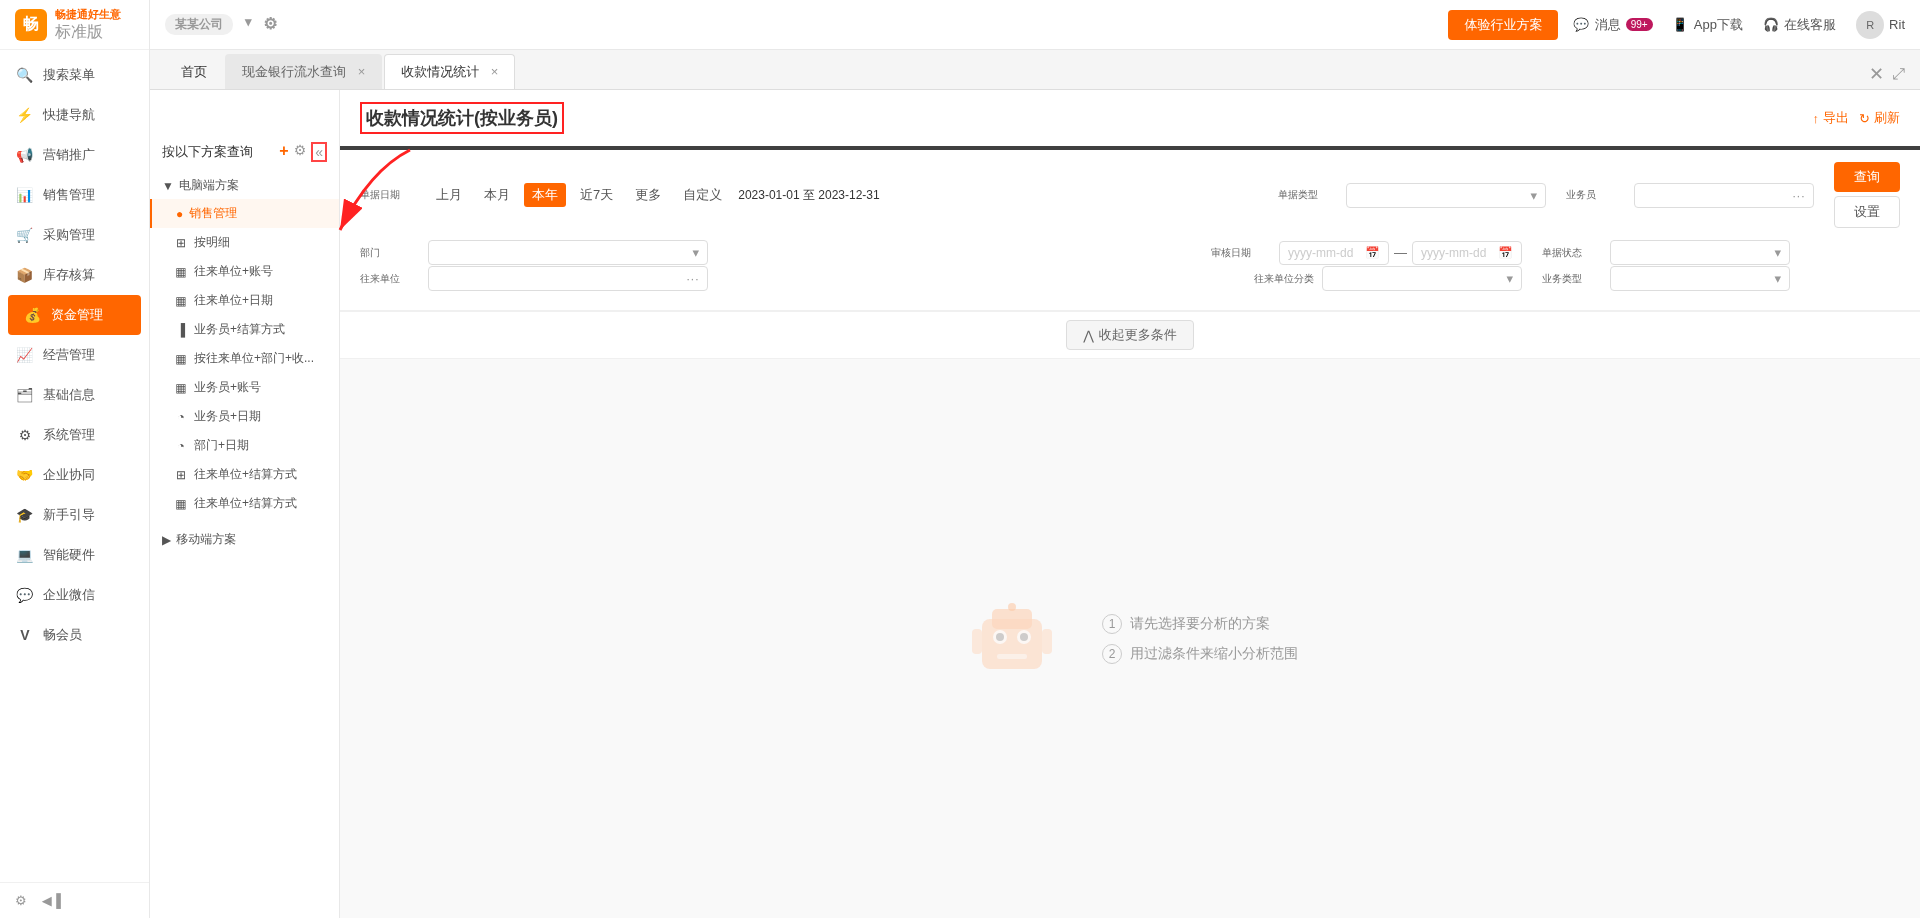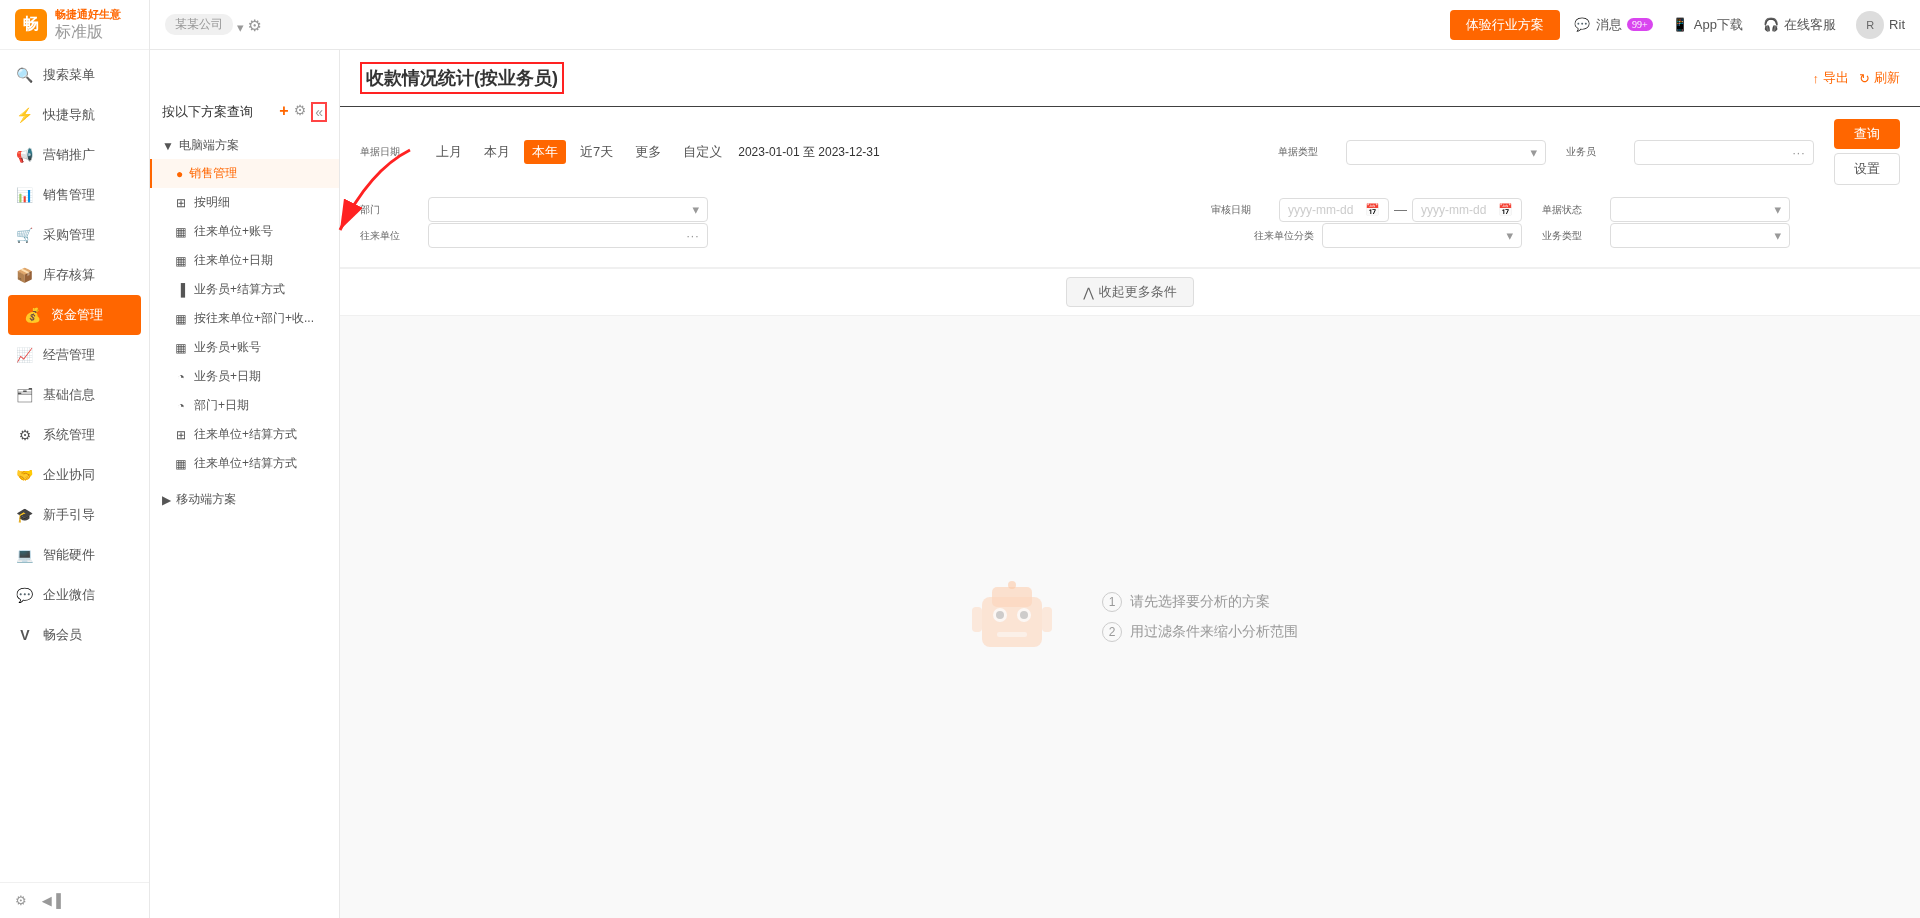--- a/index.html
+++ b/index.html
@@ -13,24 +13,24 @@
     .nav-item { display: flex; align-items: center; padding: 10px 15px; cursor: pointer; color: #555; font-size: 13px; transition: all 0.2s; }
     .nav-item.active { background: #ff6600; color: white; border-radius: 4px; margin: 0 8px; }
     .nav-item .nav-icon { width: 20px; height: 20px; margin-right: 8px; display: flex; align-items: center; justify-content: center; font-size: 14px; }
     .sidebar-footer { padding: 10px 15px; border-top: 1px solid #f0f0f0; display: flex; gap: 15px; }
 
     
     .main { flex: 1; display: flex; flex-direction: column; height: 918px; }
 
     
     .topbar { height: 50px; background: #fff; display: flex; align-items: center; padding: 0 15px; border-bottom: 1px solid #e8e8e8; gap: 15px; }
-    .topbar-breadcrumb { display: flex; align-items: flex-end; gap: 4px; flex: 1; }
+    .topbar-breadcrumb { display: flex; align-items: flex-start; gap: 12px; flex: 1; font-weight: bold; }
     .topbar-right { display: flex; align-items: center; gap: 20px; }
     .topbar-btn { display: flex; align-items: center; gap: 5px; color: #555; font-size: 13px; cursor: pointer; }
-    .badge { background: #d946ef; color: white; border-radius: 10px; padding: 1px 5px; font-size: 10px; font-family: Liberation Serif, serif; }
+    .badge { background: #be185d; color: white; border-radius: 10px; padding: 1px 5px; font-size: 10px; }
     .trial-btn { background: #ff6600; color: white; padding: 6px 16px; border-radius: 4px; font-size: 13px; cursor: pointer; }
 
     
     .tabs { height: 40px; background: #f5f5f5; display: flex; align-items: flex-end; padding: 0 15px; border-bottom: 1px solid #ddd; }
     .tab { padding: 8px 16px; font-size: 13px; cursor: pointer; border: 1px solid transparent; border-bottom: none; margin-right: 2px; color: #666; background: #e8e8e8; border-radius: 4px 4px 0 0; }
     .tab.active { background: #fff; color: #333; border-color: #ddd; }
     .tab .close-icon { margin-left: 8px; color: #999; }
     .tab-home { background: transparent; border: none; color: #333; }
 
     
@@ -46,21 +46,21 @@
     .scheme-group-title .arrow { margin-right: 5px; }
     .scheme-item { display: flex; align-items: center; padding: 6px 12px 6px 24px; font-size: 12px; color: #555; cursor: pointer; }
     .scheme-item .item-icon { margin-right: 6px; width: 14px; height: 14px; display: flex; align-items: center; justify-content: center; }
     .active-scheme { display: flex; align-items: center; padding: 6px 12px 6px 24px; font-size: 12px; color: #ff6600; cursor: pointer; background: #fff7f0; border-left: 2px solid #ff6600; }
     .active-scheme .item-icon { margin-right: 6px; }
 
     
     .right-content { flex: 1; display: flex; flex-direction: column; overflow: hidden; }
 
     
-    .page-title-bar { background: #fff; padding: 12px 20px; display: flex; align-items: center; justify-content: space-between; border-bottom: 1px solid #404040; }
+    .page-title-bar { background: #fff; padding: 12px 20px; display: flex; align-items: center; justify-content: space-between; border-bottom: 4px solid #404040; }
     .page-actions { display: flex; gap: 10px; }
     .action-btn { display: flex; align-items: center; gap: 4px; color: #ff6600; font-size: 13px; cursor: pointer; }
 
     
     .search-area { background: #fff; padding: 12px 20px; border-bottom: 1px solid #f0f0f0; }
     .search-row { display: flex; align-items: center; gap: 20px; margin-bottom: 12px; }
     .date-filter { display: flex; align-items: center; gap: 6px; font-size: 13px; }
     .date-btn { padding: 3px 8px; color: #555; cursor: pointer; border: none; background: none; }
     .date-btn.active { background: #ff6600; color: white; border-radius: 3px; }
     .date-range { color: #333; font-size: 12px; }
@@ -184,20 +184,38 @@
         <span>🎧</span>
         <span>在线客服</span>
       </div>
       <div class="topbar-btn">
         <div style="width:28px;height:28px;background:#ddd;border-radius:50%;display:flex;align-items:center;justify-content:center;font-size:11px;color:#666">R</div>
         <span>Rit</span>
       </div>
     </div>
   </div>
 
+  <div class="tabs">
+    <div class="tab tab-home">
+      <span>首页</span>
+    </div>
+    <div class="tab">
+      <span>现金银行流水查询</span>
+      <span class="close-icon">×</span>
+    </div>
+    <div class="tab active">
+      <span>收款情况统计</span>
+      <span class="close-icon">×</span>
+    </div>
+    <div style="flex:1"></div>
+    <div style="display:flex;align-items:center;gap:8px;padding-bottom:4px">
+      <span style="color:#999;cursor:pointer;font-size:18px">✕</span>
+      <span style="color:#999;cursor:pointer;font-size:16px">⤢</span>
+    </div>
+  </div>
 
   <div class="content">
 
     <div class="left-panel">
       <div class="panel-header">
         <span class="panel-header-title">按以下方案查询</span>
         <div class="panel-header-actions">
           <span style="cursor:pointer;color:#ff6600;font-size:16px;font-weight:bold">+</span>
           <span style="cursor:pointer;color:#999;font-size:14px">⚙</span>
           <span style="cursor:pointer;color:#999;font-size:14px;border:2px solid #ff4444;padding:0 2px">«</span>

